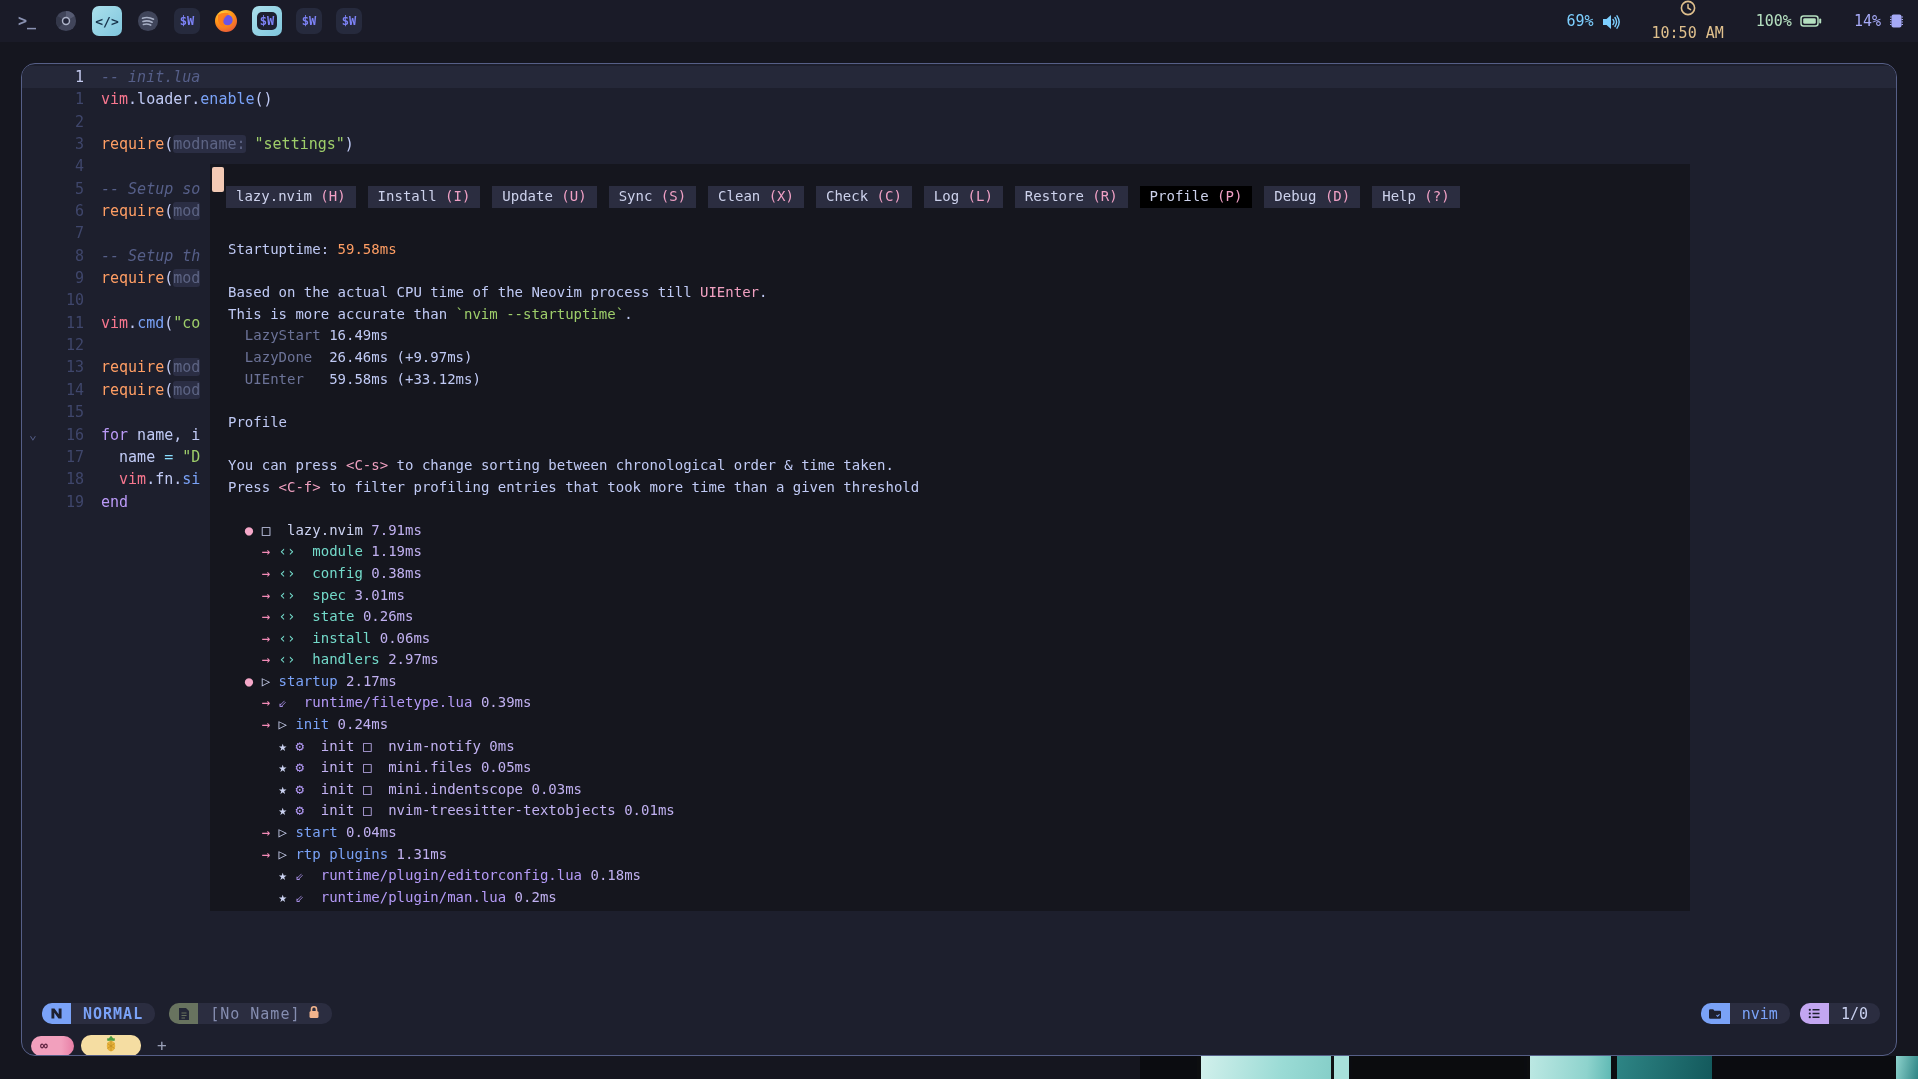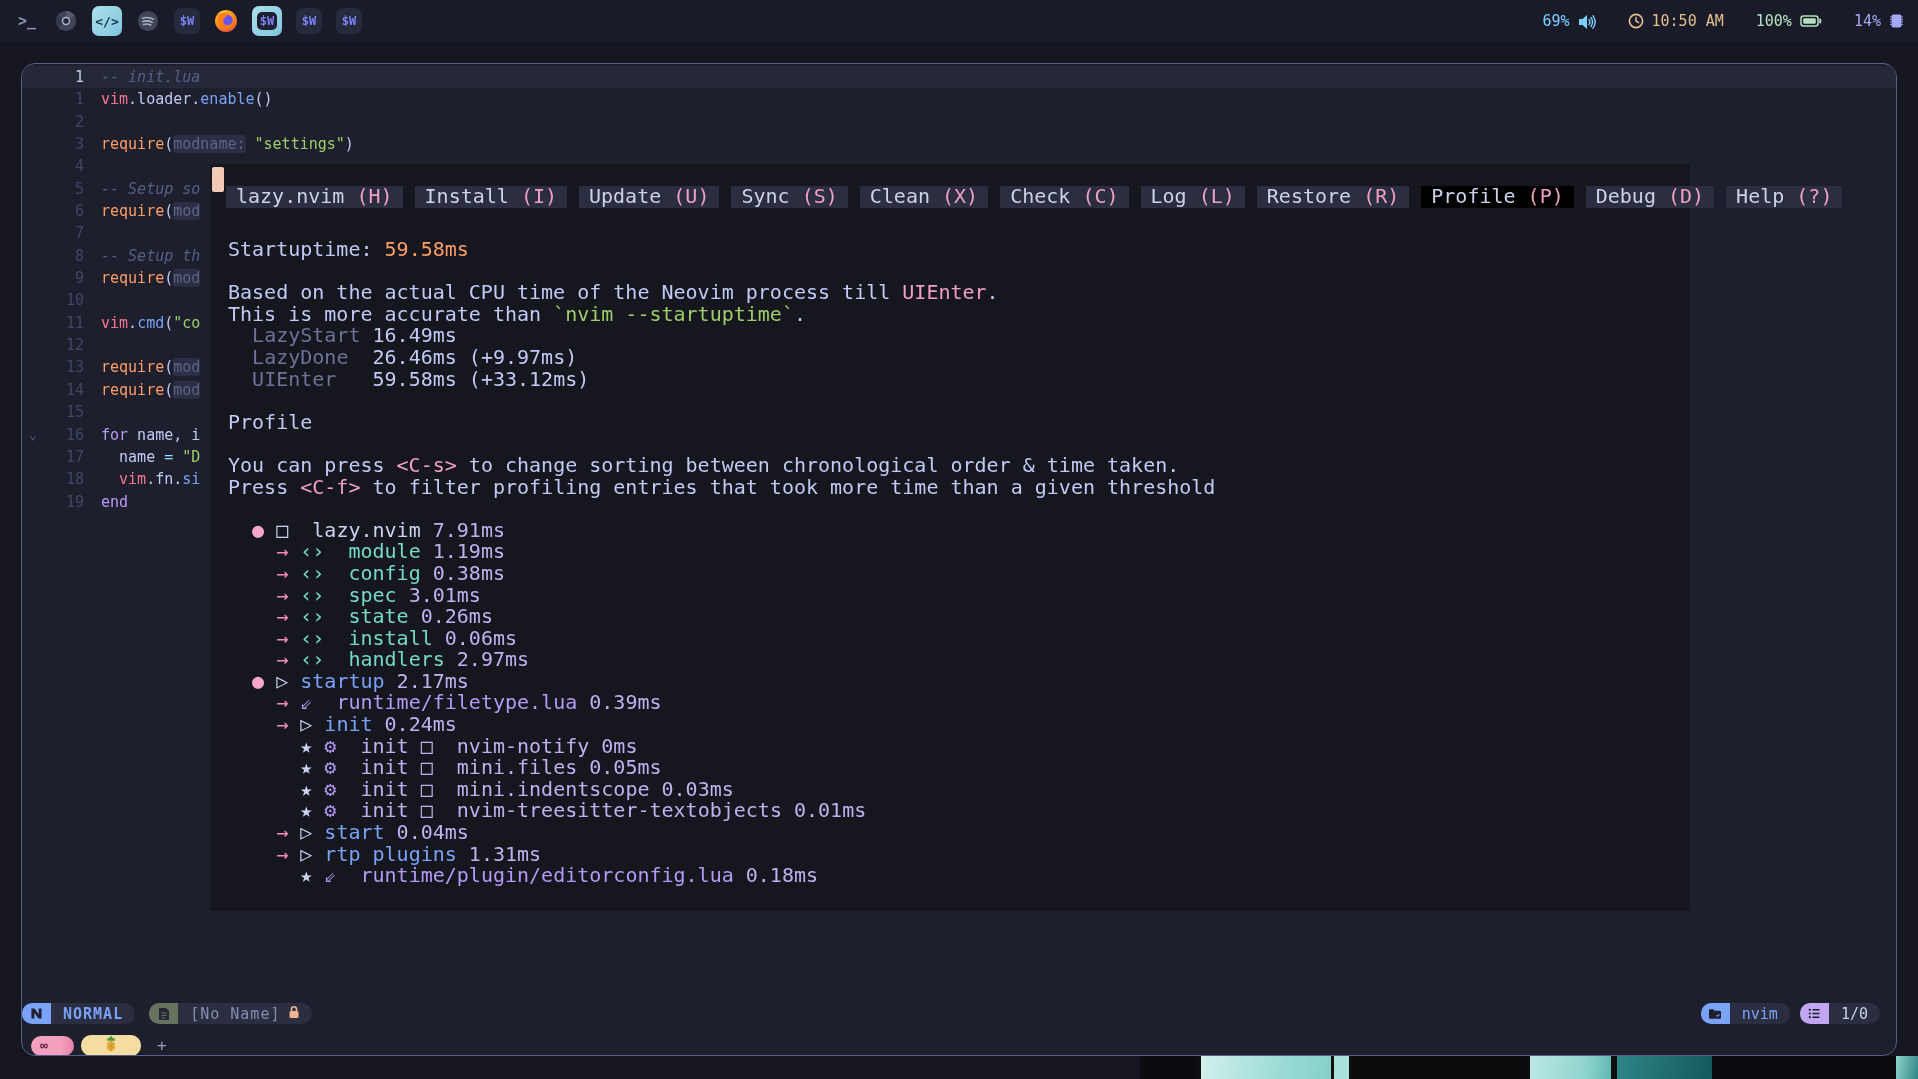--- a/index.html
+++ b/index.html
@@ -20,21 +20,21 @@
                display:flex; align-items:center; justify-content:center; }
   .dock-tile .tile-glyph { color:#7d83f7; font-size:12px; font-weight:bold; letter-spacing:0; }
   .dock-tile.active { width:30px; height:30px;
         background:linear-gradient(135deg,#abe0ec,#7fc6dd); }
   .dock-tile.active .tile-glyph { background:#1d2030; border-radius:5px; padding:2px 3px; }
   .dock-tile.active.glyph-only .tile-glyph { background:transparent; color:#16324a; font-size:13px; }
   .dock-right { margin-left:auto; display:flex; align-items:center; gap:32px;
                 padding-right:14px; font-size:15px; }
   .stat { display:flex; align-items:center; gap:8px; }
   .stat svg { display:block; }
-  .st-vol { color:#7dcfff;align-items:flex-end; } .st-time { color:#e0c08d; }
+  .st-vol { color:#7dcfff;align-items:flex-end; } .st-time { color:#e0c08d;flex-direction:column; }
   .st-bat { color:#b5e0c0; } .st-mem { color:#a5a9f5; }
 
   
   .window { position:absolute; left:21px; top:63px; width:1876px; height:993px;
             background:#1d1f2d; border:1.5px solid #565f87; border-radius:14px;
             overflow:hidden; }
 
   
   .code-area { position:absolute; left:0; top:2px; right:0; font-size:15px; }
   .ctx-row, .code-row { display:flex; height:22.35px; line-height:22.35px; white-space:pre; }
@@ -48,35 +48,35 @@
   .c-comment{color:#565f89;font-style:italic}
   .c-pink{color:#f7768e} .c-pacc{color:#f0a0c0} .c-orange{color:#ff9e64}
   .c-green{color:#9ece6a} .c-blue{color:#7aa2f7} .c-lblue{color:#89ddff}
   .c-purple{color:#bb9af7} .c-teal{color:#73daca}
   .c-lav{color:#c0b0f0} .c-path{color:#b49af7}
   .c-bullet{color:#f5a8c9} .c-arrow{color:#f38bb8}
   .c-hint{color:#5d6484;background:#2b2e44;border-radius:3px}
 
   
   .lazy-float { position:absolute; left:188px; top:100px; width:1480px; height:747px;
-                background:#15161e; font-size:20px; }
+                background:#15161e; font-size:14px; }
   .cursor-block { position:absolute; left:2px; top:3px; width:12px; height:25px;
                   background:#f2c9b4; border-radius:2px; }
   .lz-tabs { display:flex; gap:12px; margin:22px 0 0 16px; }
   .lz-tab { background:#2b2d40; color:#cdd2ec; padding:1px 10px 2px 10px; height:22px;
             line-height:19px; white-space:pre; cursor:default; }
   .lz-tab .tab-key { color:#f0a0c5; }
   .lz-tab.active { background:#000000; }
   .lz-lines { margin-top:31px; padding-left:18px; }
   .lz-row { height:21.6px; line-height:21.6px; white-space:pre; }
 
   
   .statusline { position:absolute; left:0; top:937px; width:100%; height:25px;
                 display:flex; align-items:center; font-size:15px; }
-  .sl-left { display:flex; align-items:center; margin-left:0; }
+  .sl-left { display:flex; align-items:center; margin-left:20px; }
   .sl-right { display:flex; align-items:center; margin-left:auto; margin-right:16px; gap:10px;justify-content:space-between; }
   .pill-icon { width:29px; height:21px; border-radius:10px 0 0 10px;
                display:flex; align-items:center; justify-content:center; flex:none; }
   .pill-body { height:21px; border-radius:0 10px 10px 0; background:#2b2d40;
                display:flex; align-items:center; padding:0 12px; gap:8px; }
   .pi-blue { background:#7aa2f7; } .pi-sage { background:#68735f; } .pi-lav { background:#c3a6f1; }
   .sl-mode { color:#7aa2f7; font-weight:bold; letter-spacing:1px; }
   .sl-file { color:#858db0; letter-spacing:1px; }
   .sl-client { color:#7aa2f7; } .sl-pos { color:#c9d0ef; }
   .sl-gap { width:14px; }
@@ -267,20 +267,21 @@
           <div class="lz-row"><span class="c-fg">  </span><span class="c-bullet">● </span><span class="c-white">▷ </span><span class="c-blue">startup</span><span class="c-lav"> 2.17ms</span></div>
           <div class="lz-row"><span class="c-fg">    </span><span class="c-arrow">→ </span><span class="c-path">⇙</span><span class="c-path">  runtime/filetype.lua</span><span class="c-lav"> 0.39ms</span></div>
           <div class="lz-row"><span class="c-fg">    </span><span class="c-arrow">→ </span><span class="c-white">▷ </span><span class="c-blue">init</span><span class="c-lav"> 0.24ms</span></div>
           <div class="lz-row"><span class="c-fg">      </span><span class="c-white">★ </span><span class="c-path">⚙ </span><span class="c-lav"> init </span><span class="c-lav">□</span><span class="c-lav">  nvim-notify</span><span class="c-lav"> 0ms</span></div>
           <div class="lz-row"><span class="c-fg">      </span><span class="c-white">★ </span><span class="c-path">⚙ </span><span class="c-lav"> init </span><span class="c-lav">□</span><span class="c-lav">  mini.files</span><span class="c-lav"> 0.05ms</span></div>
           <div class="lz-row"><span class="c-fg">      </span><span class="c-white">★ </span><span class="c-path">⚙ </span><span class="c-lav"> init </span><span class="c-lav">□</span><span class="c-lav">  mini.indentscope</span><span class="c-lav"> 0.03ms</span></div>
           <div class="lz-row"><span class="c-fg">      </span><span class="c-white">★ </span><span class="c-path">⚙ </span><span class="c-lav"> init </span><span class="c-lav">□</span><span class="c-lav">  nvim-treesitter-textobjects</span><span class="c-lav"> 0.01ms</span></div>
           <div class="lz-row"><span class="c-fg">    </span><span class="c-arrow">→ </span><span class="c-white">▷ </span><span class="c-blue">start</span><span class="c-lav"> 0.04ms</span></div>
           <div class="lz-row"><span class="c-fg">    </span><span class="c-arrow">→ </span><span class="c-white">▷ </span><span class="c-blue">rtp plugins</span><span class="c-lav"> 1.31ms</span></div>
           <div class="lz-row"><span class="c-fg">      </span><span class="c-white">★ </span><span class="c-path">⇙</span><span class="c-path">  runtime/plugin/editorconfig.lua</span><span class="c-lav"> 0.18ms</span></div>
+          <div class="lz-row"><span class="c-fg">      </span><span class="c-white">★ </span><span class="c-path">⇙</span><span class="c-path">  runtime/plugin/man.lua</span><span class="c-lav"> 0.2ms</span></div>
         </div>
     </div>
 
     <div class="statusline">
       <div class="sl-left">
         <span class="pill-icon pi-blue">
           <svg width="13" height="13" viewBox="0 0 18 18">
               <path d="M2 2h4.2L12 10V2h4v14h-4.2L6 8v8H2z" fill="#1e2030"></path>
             </svg>
         </span>

